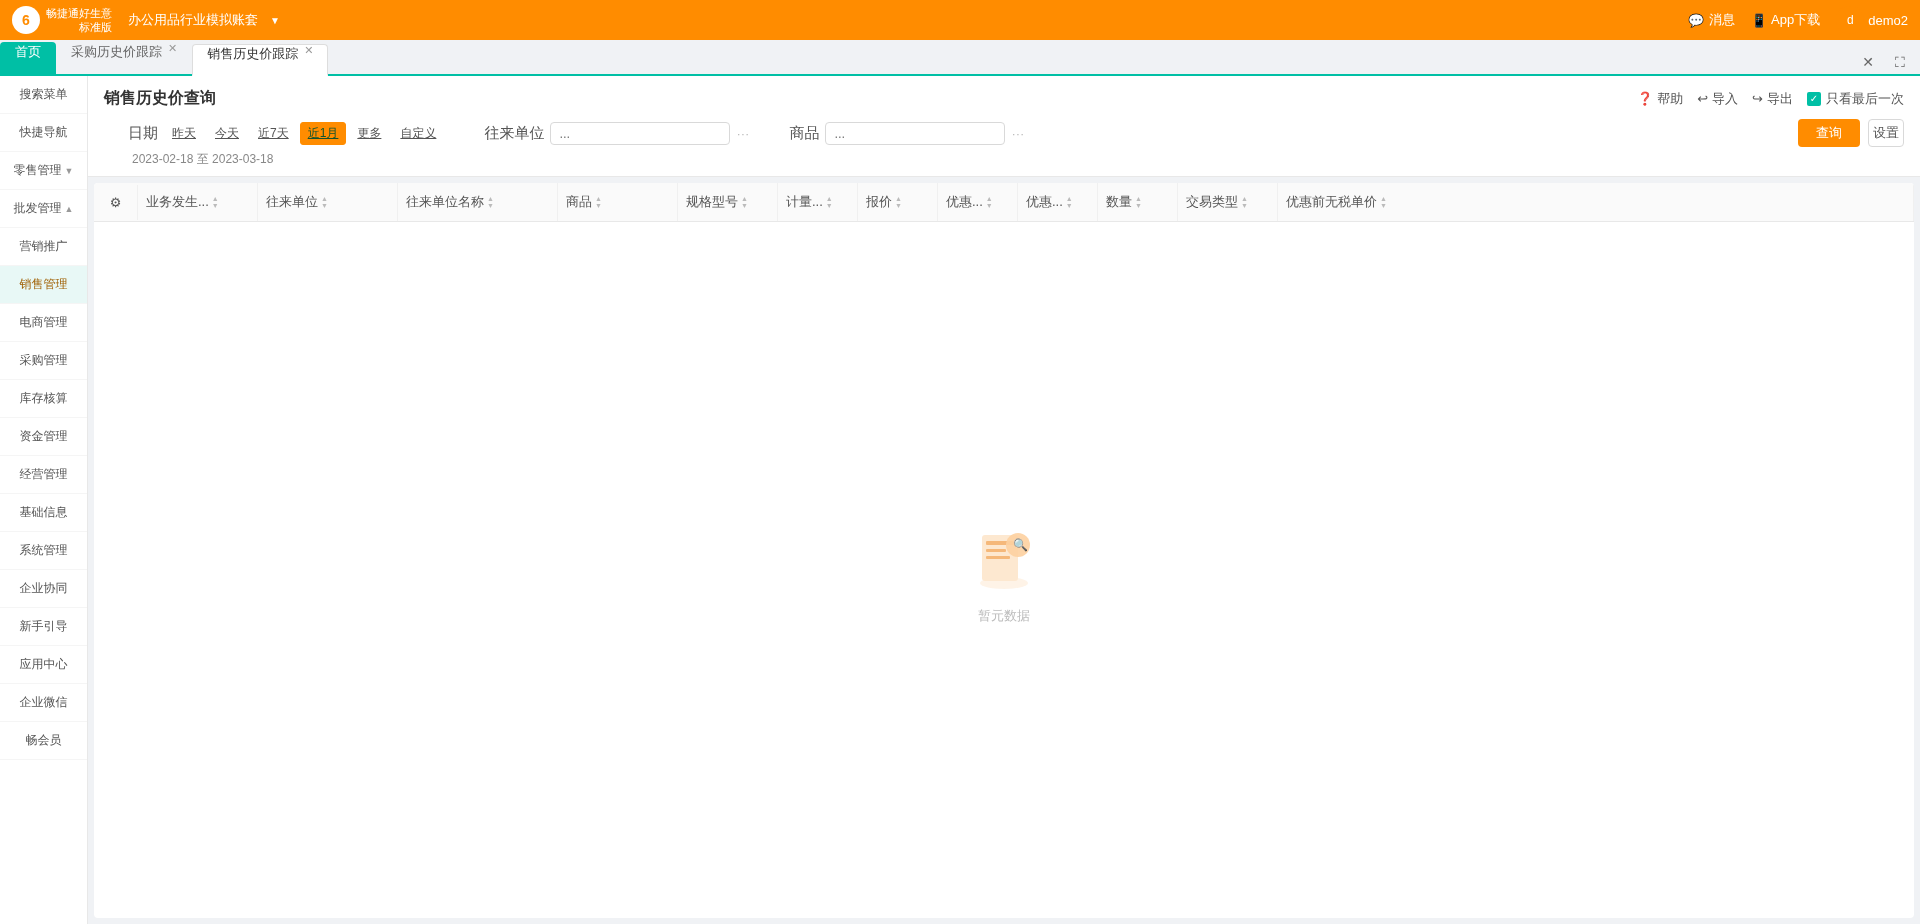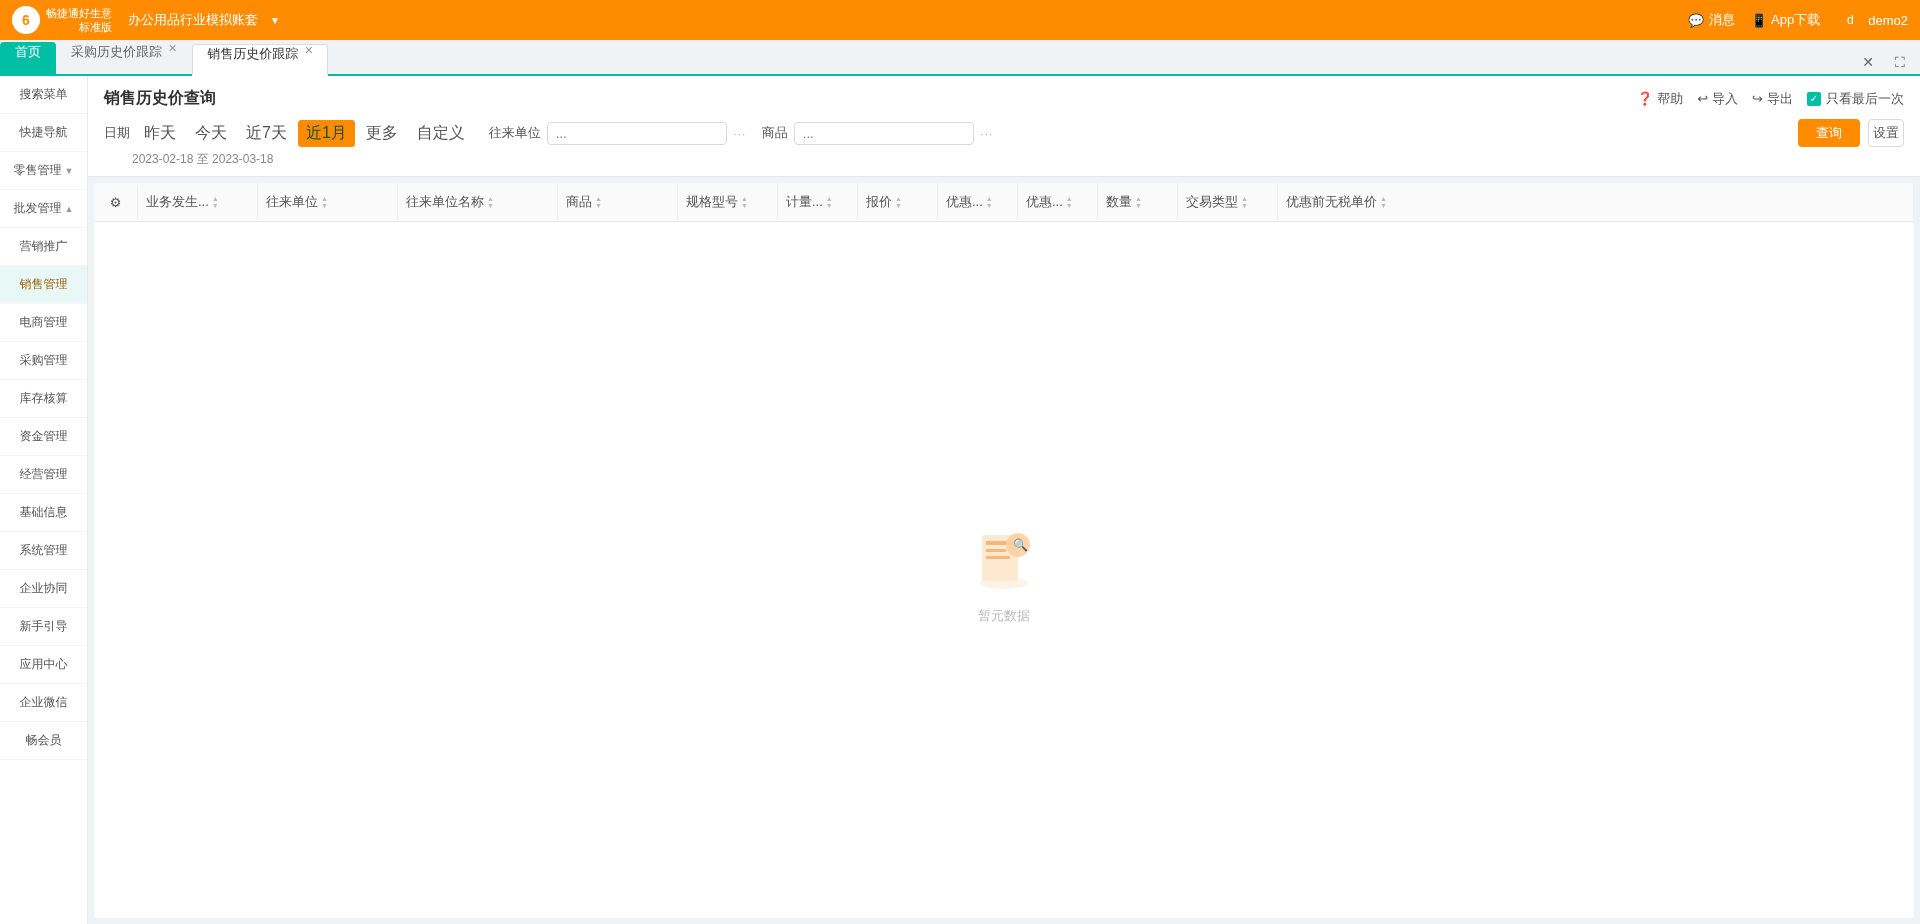--- a/index.html
+++ b/index.html
@@ -228,36 +228,38 @@
       align-items: center;
       gap: 16px;
       flex-wrap: wrap;
     }
     .filter-group {
       display: flex;
       align-items: center;
       gap: 6px;
     }
     .filter-label {
-      font-size: 13px;
+      font-size: 15px;
       color: #555;
       white-space: nowrap;
+      margin-left: 24px;
     }
     .date-btns {
       display: flex;
       align-items: center;
       gap: 3px;
     }
     .date-btn {
       padding: 2px 7px;
-      font-size: 16px;
+      font-size: 12px;
       cursor: pointer;
       border-radius: 3px;
       color: #555;
       border: 1px solid transparent;
+      text-decoration: underline;
     }
     .date-btn.active {
       background: #ff8c00;
       color: #14532d;
       border-color: #ff8c00;
     }
     .date-range {
       font-size: 12px;
       color: #888;
       margin-top: 2px;

